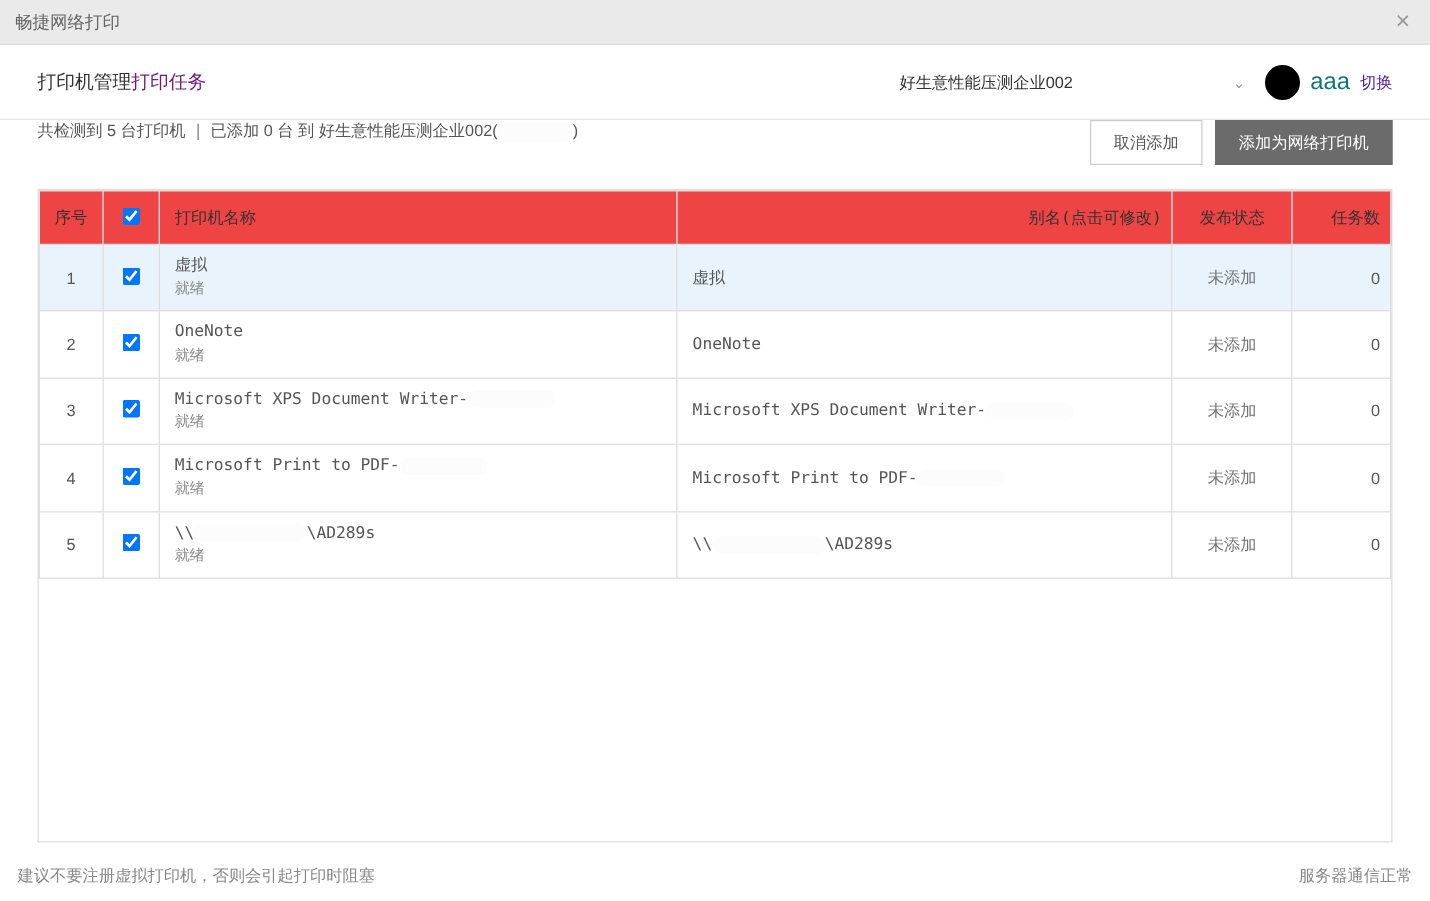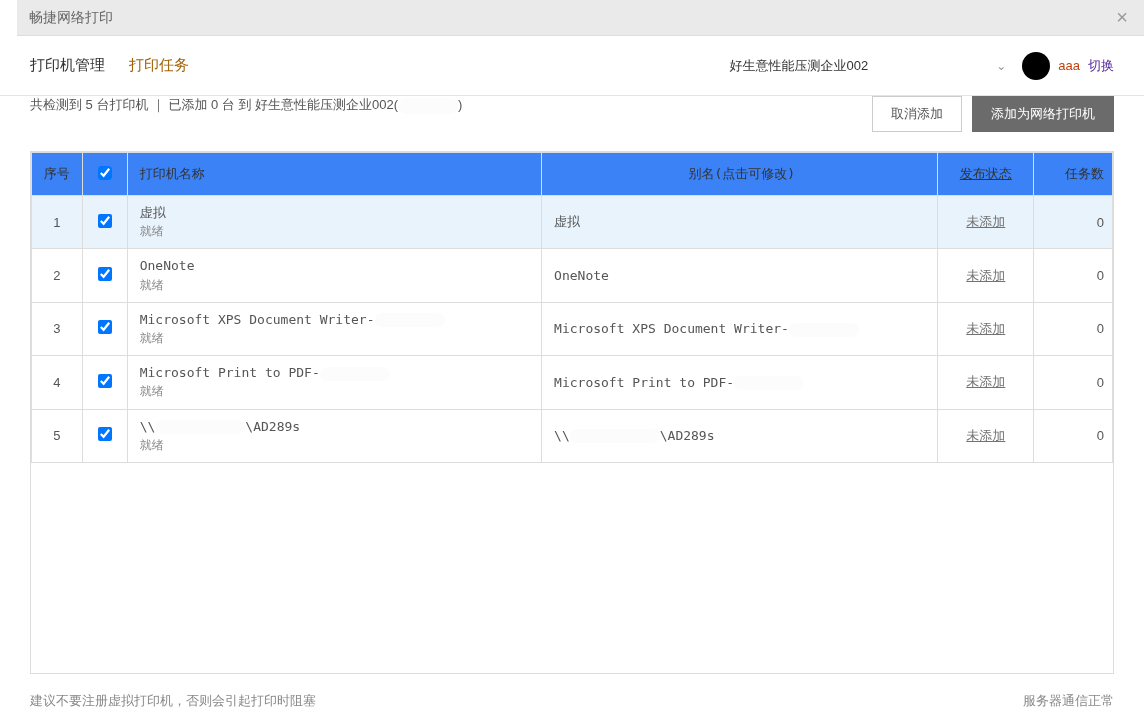--- a/index.html
+++ b/index.html
@@ -1,53 +1,53 @@
 <!DOCTYPE html>
 <html><head>
   <meta charset="utf-8">
   <style>
     * { margin: 0; padding: 0; box-sizing: border-box; }
     body { font-family: "Microsoft YaHei", Arial, sans-serif; font-size: 13px; color: #333; background: #fff; width: 1144px; height: 721px; overflow: hidden; }
-    .titlebar { background: #eaeaea; height: 36px; display: flex; align-items: center; padding: 0 12px; justify-content: space-between; border-bottom: 1px solid #ddd; margin-left: 17px; }
+    .titlebar { background: #eaeaea; height: 36px; display: flex; align-items: center; padding: 0 12px; justify-content: space-between; border-bottom: 1px solid #ddd; }
     .titlebar-title { color: #666; font-size: 14px; }
     .close-btn { font-size: 20px; color: #999; cursor: pointer; padding: 0 4px; }
     .header { height: 60px; display: flex; align-items: center; padding: 0 30px; border-bottom: 1px solid #e5e5e5; justify-content: space-between; }
-    .tabs { display: flex; gap: 24px; }
+    .tabs { display: flex; }
     .tab { font-size: 15px; cursor: pointer; }
     .tab.active { color: #333; }
-    .tab.inactive { color: #a16207; font-family: Liberation Mono, monospace; }
+    .tab.inactive { color: #701a75; font-family: Liberation Mono, monospace; }
     .header-right { display: flex; align-items: center; gap: 8px; }
     .org-name { color: #333; margin-right: 120px; }
     .chevron { color: #999; font-size: 12px; margin-right: 8px; }
     .avatar { width: 28px; height: 28px; border-radius: 50%; background: #000; }
-    .username { color: #c2410c; font-size: 13px; }
+    .username { color: #0f766e; font-size: 19px; }
     .switch-link { color: #4c1d95; cursor: pointer; font-size: 13px; }
     .toolbar { height: 55px; display: flex; align-items: flex-start; padding: 0 30px; justify-content: space-between; }
     .detection-text { color: #555; font-size: 13px; }
     .toolbar-buttons { display: flex; gap: 10px; }
     .btn { padding: 8px 18px; font-size: 13px; cursor: pointer; border: 1px solid #ccc; background: #fff; color: #555; }
     .btn-primary { background: #6b6b6b; color: #fff; border-color: #6b6b6b; }
     .table-container { margin: 0 30px; border: 1px solid #ddd; }
     table { width: 100%; border-collapse: collapse; }
-    th { background: #3b82f6; border: 1px solid #ddd; padding: 12px 8px; font-weight: normal; color: #333; text-align: center; margin-top: 44px; }
+    th { background: #ef4444; border: 1px solid #ddd; padding: 12px 8px; font-weight: normal; color: #333; text-align: center; margin-top: 44px; }
     td { border: 1px solid #ddd; padding: 8px; color: #555; }
     tr.highlighted td { background: #e8f3fc; }
     .col-index { width: 45px; text-align: center; }
     .col-check { width: 40px; text-align: center; }
     .col-name { width: 368px; text-align: left; padding-left: 12px; font-family: Consolas, monospace; font-size: 13px; }
     .col-alias { width: 352px; text-align: left; padding-left: 12px; font-family: Consolas, monospace; font-size: 13px; }
-    .col-status { width: 85px; text-align: center; text-decoration: underline; }
+    .col-status { width: 85px; text-align: center; }
     .col-tasks { width: 70px; text-align: right; }
     .checkbox { width: 14px; height: 14px; cursor: pointer; }
     .printer-name { line-height: 1.4; }
     .printer-status { color: #888; font-size: 12px; }
     .redacted { display: inline-block; background: #fcfcfc; border-radius: 10px; vertical-align: middle; }
     .status-text { color: #737373; }
     .table-body-space { height: 210px; border-top: none; }
-    .footer { position: absolute; bottom: 0; left: 0; right: 0; height: 40px; display: flex; align-items: center; justify-content: space-between; padding: 0 30px; color: #888; font-size: 13px; }
+    .footer { position: absolute; bottom: 0; left: 0; right: 0; height: 40px; display: flex; align-items: center; justify-content: space-between; padding: 0 14px; color: #888; font-size: 13px; }
   </style>
 </head>
 <body>
 
 <div class="titlebar">
   <span class="titlebar-title">畅捷网络打印</span>
   <span class="close-btn">×</span>
 </div>
 
 <div class="header">
@@ -74,21 +74,21 @@
   </div>
 </div>
 
 <div class="table-container">
   <table>
     <thead>
       <tr>
         <th class="col-index">序号</th>
         <th class="col-check"><input type="checkbox" class="checkbox" checked="" style=""></th>
         <th class="col-name" style="text-align:left">打印机名称</th>
-        <th class="col-alias" style="text-align:center">别名(点击可修改)</th>
+        <th class="col-alias" style="text-align:right">别名(点击可修改)</th>
         <th class="col-status">发布状态</th>
         <th class="col-tasks">任务数</th>
       </tr>
     </thead>
     <tbody>
       <tr class="highlighted">
         <td class="col-index">1</td>
         <td class="col-check"><input type="checkbox" class="checkbox" checked="" style=""></td>
         <td class="col-name">
             <div class="printer-name"><span>虚拟</span><br><span class="printer-status">就绪</span></div>

